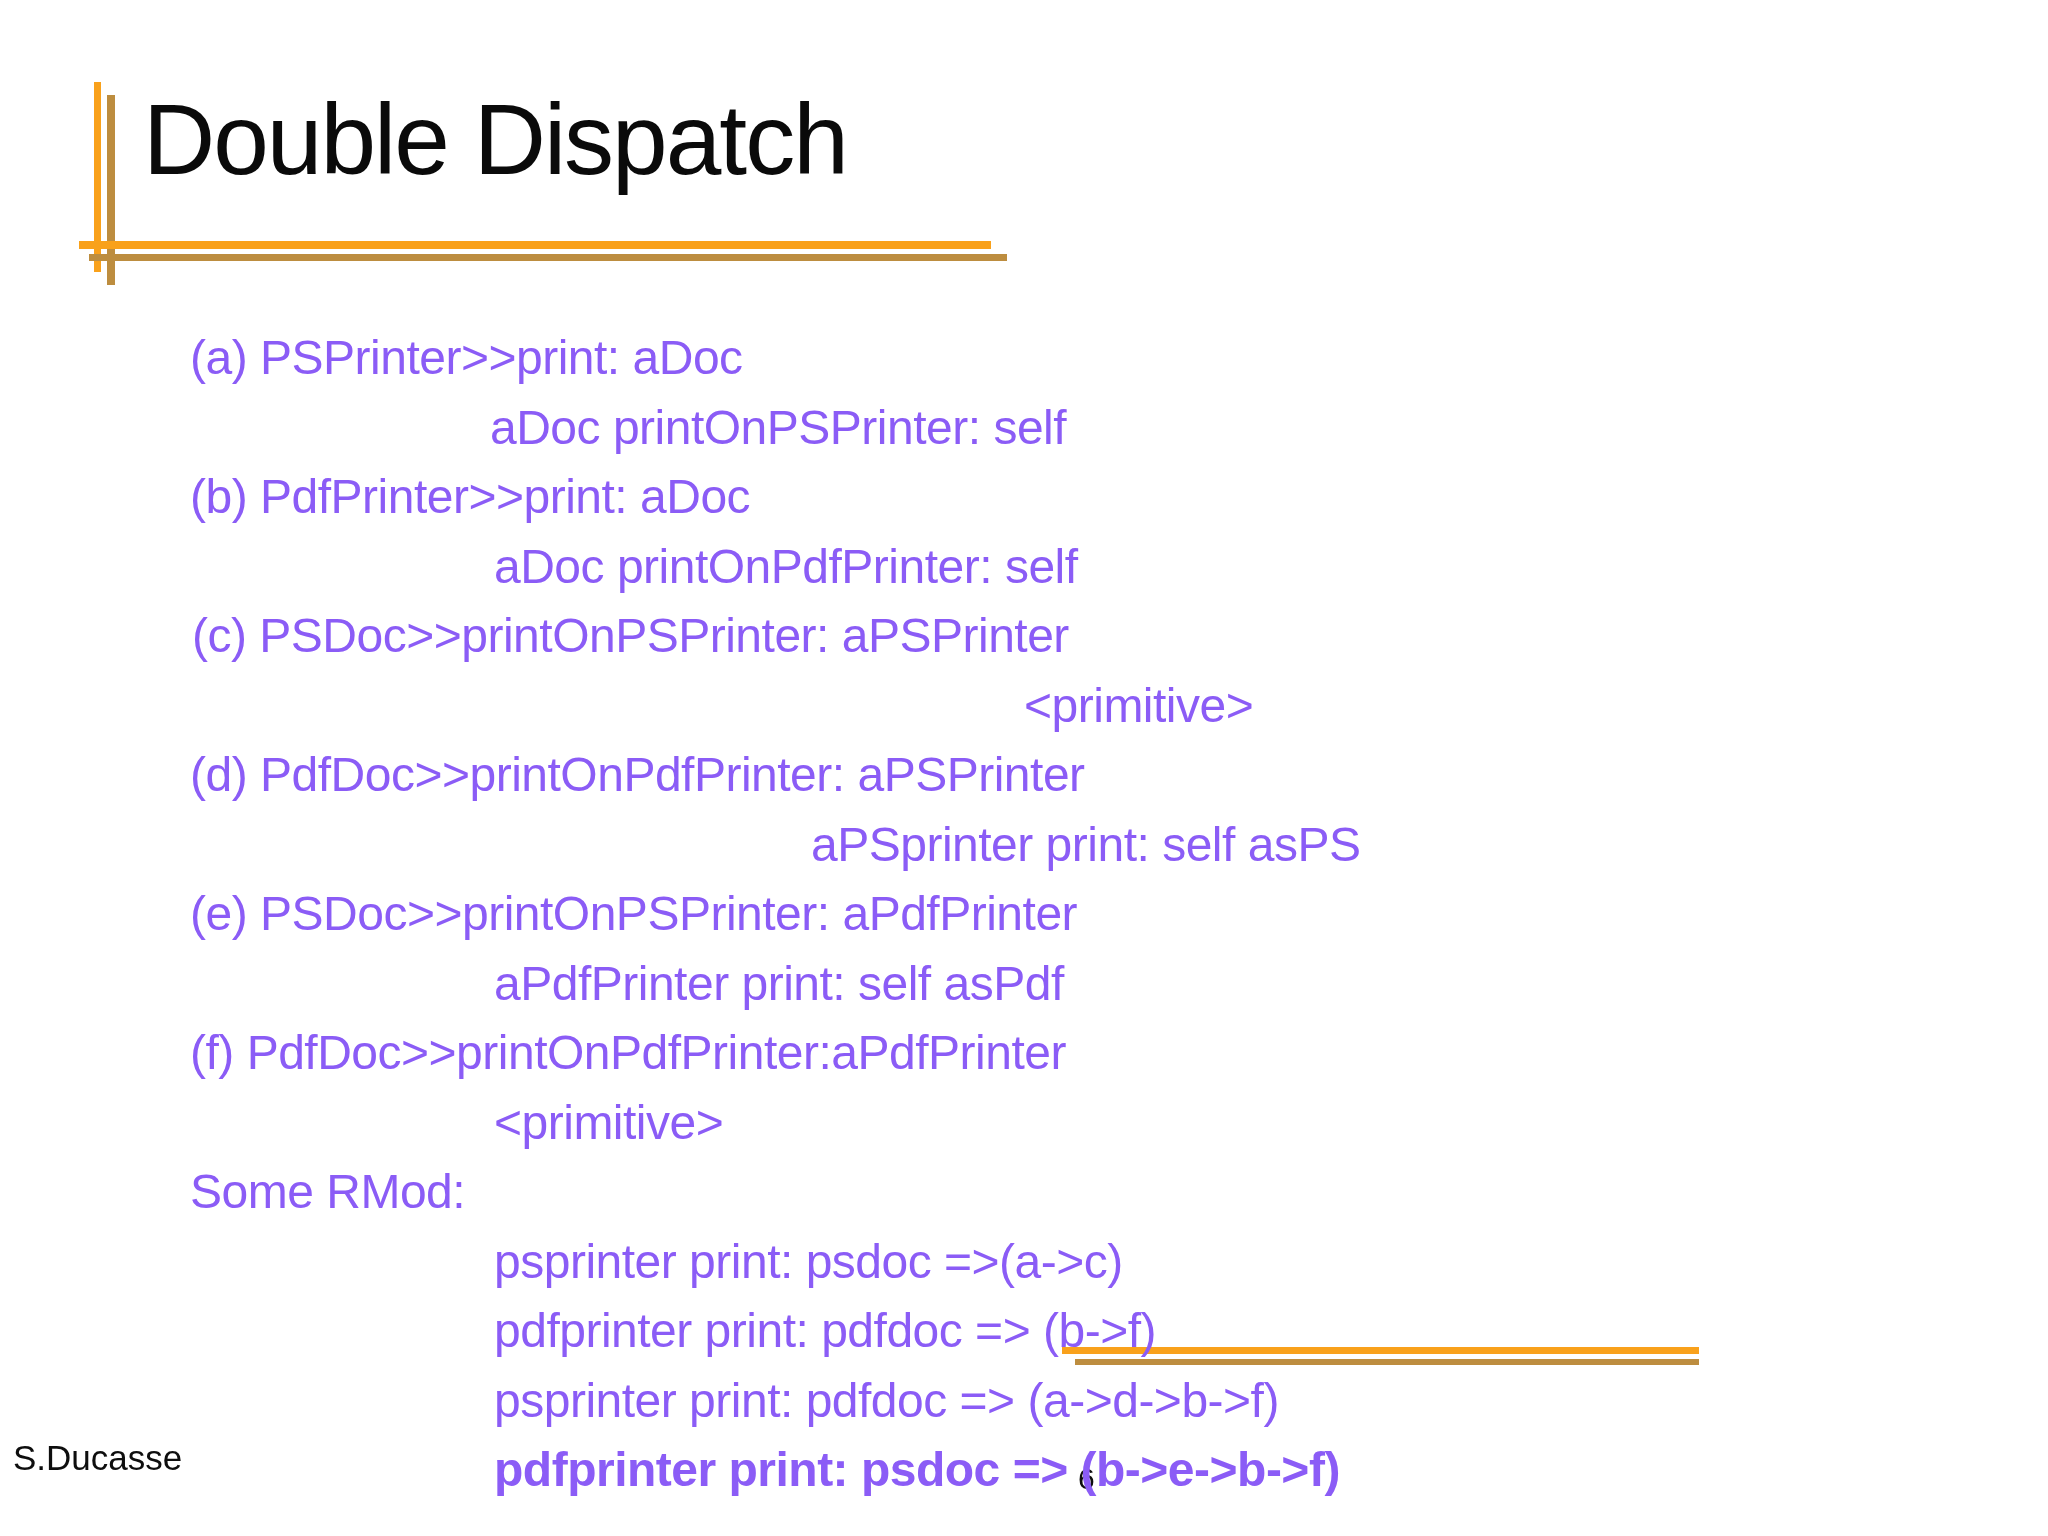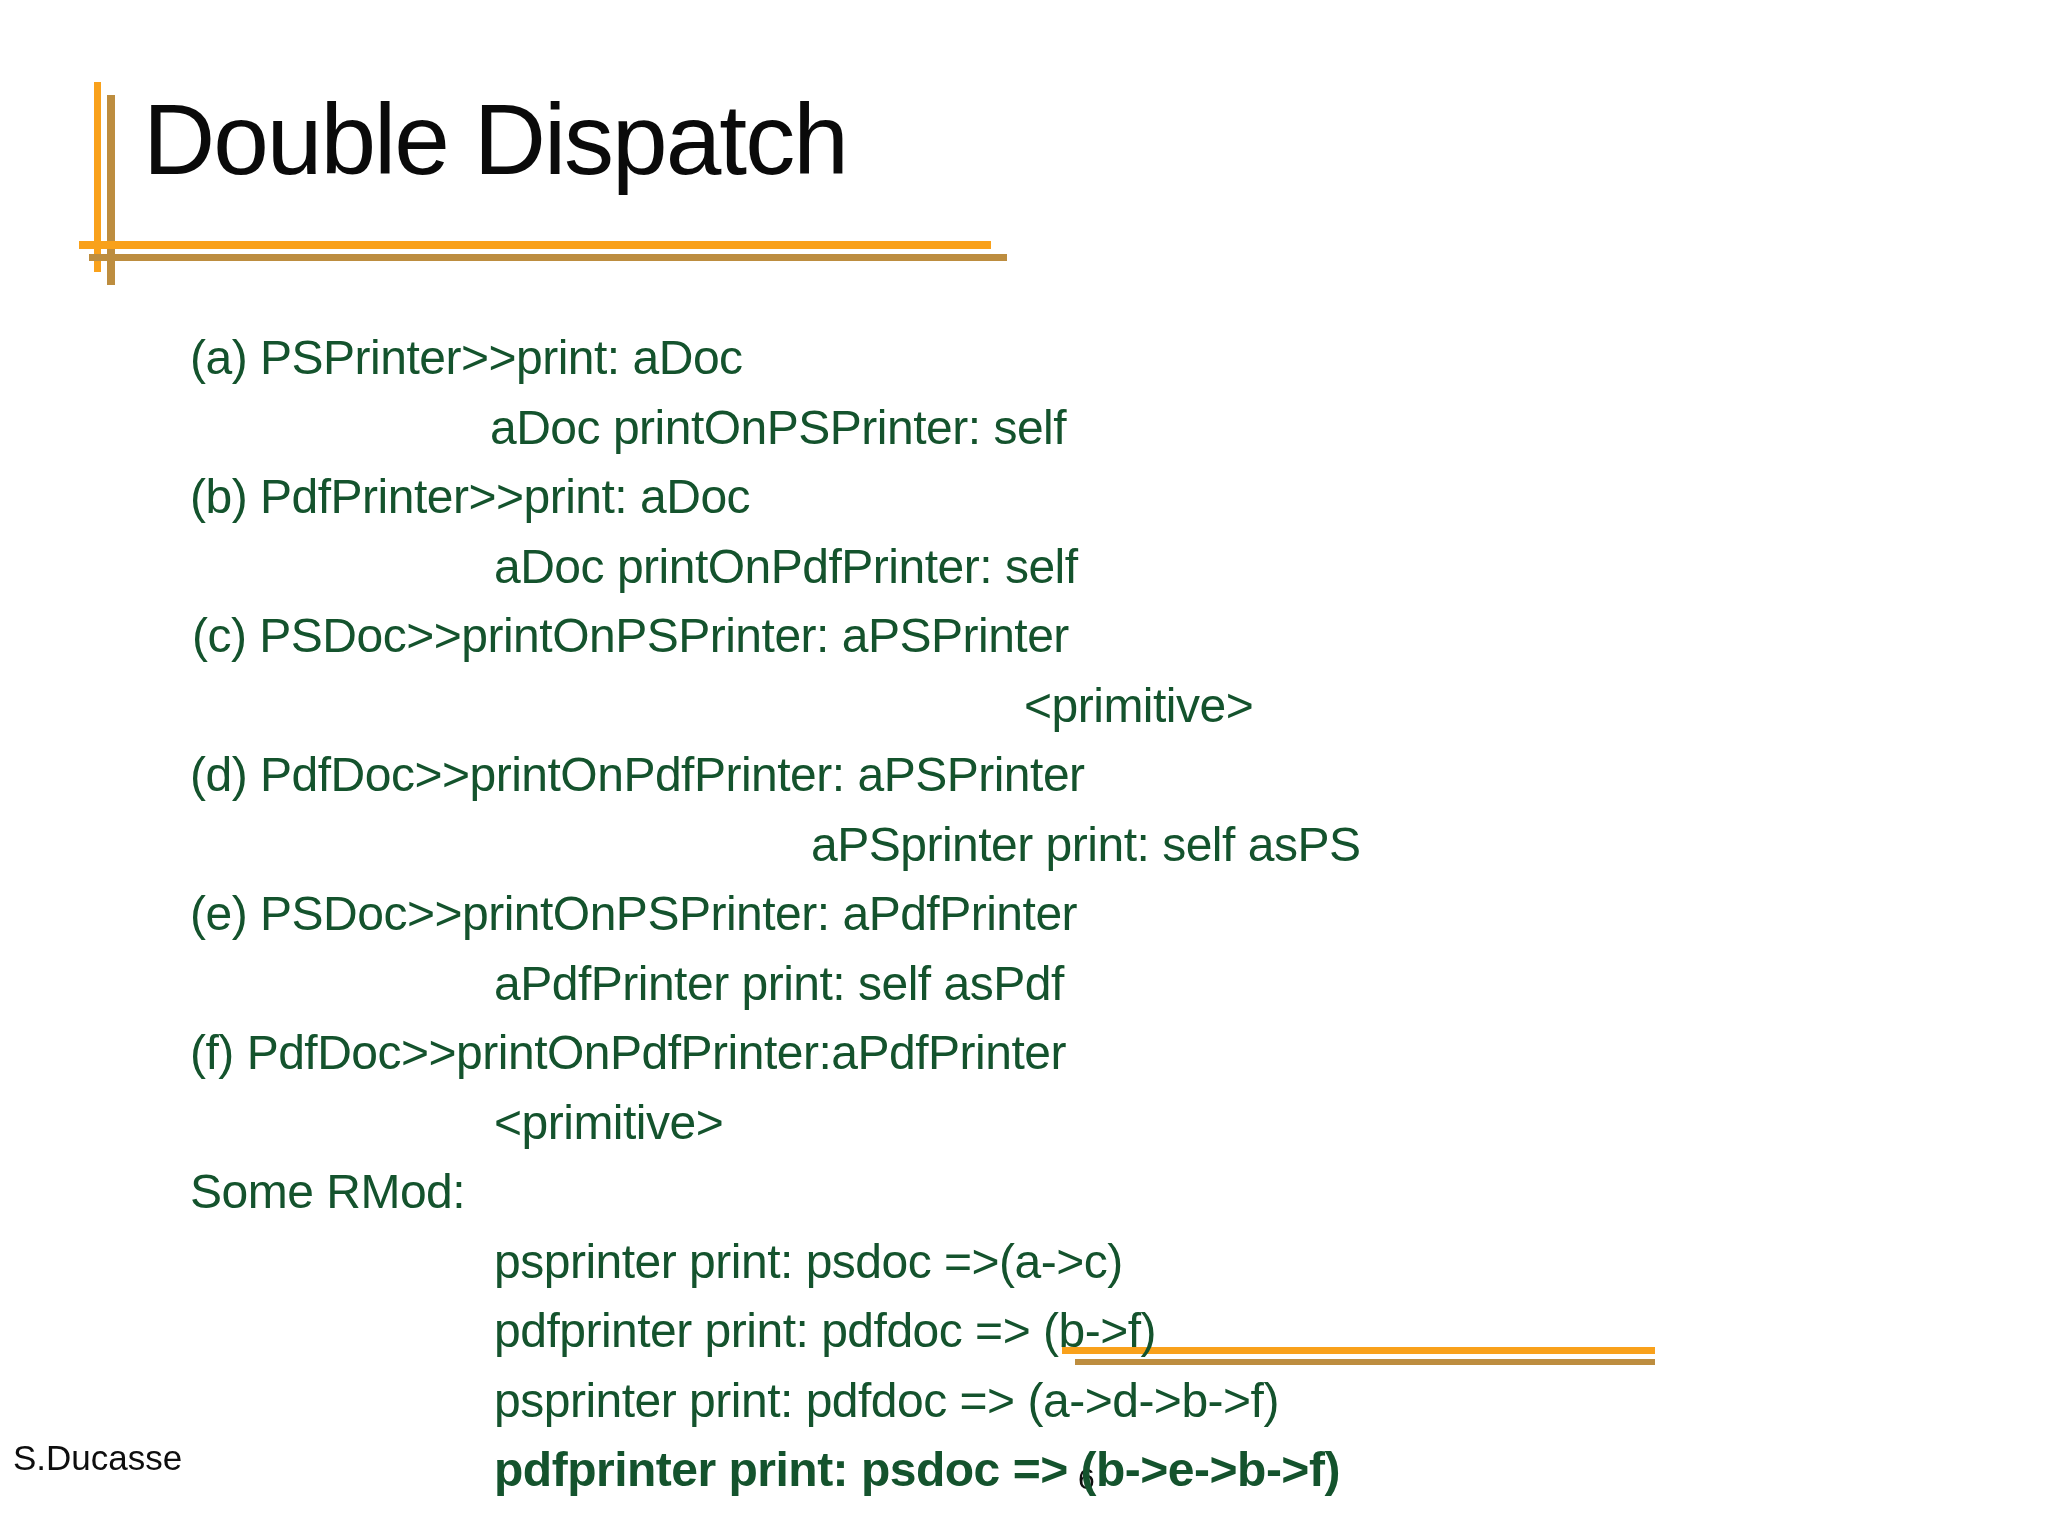--- a/index.html
+++ b/index.html
@@ -4,20 +4,21 @@
 <style>
   html, body { margin: 0; padding: 0; background: #ffffff; }
   .slide {
     position: relative;
     width: 1655px;
     height: 1536px;
     background: #ffffff;
     overflow: hidden;
     font-family: "Liberation Sans", sans-serif;
     color: #0e0e0e;
+    padding-left: 44px;
   }
 
   
   .title {
     position: absolute;
     left: 143px;
     top: 72px;
     margin: 0;
     font-size: 100px;
     font-weight: 400;
@@ -39,21 +40,21 @@
   .b-v-bright { left: 1926px; top: 1192px; width: 6px;  height: 175px; background: #f9a11b; }
   .b-v-dark   { left: 1937px; top: 1203px; width: 7px;  height: 176px; background: #bd8d3f; }
 
   
   .code-line {
     position: absolute;
     font-size: 48px;
     letter-spacing: -0.5px;
     line-height: 56px;
     white-space: nowrap;
-    color: #14532d;
+    color: #8b5cf6;
     z-index: 3;
   }
 
   
   .logo { position: absolute; left: 1836px; top: 48px; width: 205px; height: 195px; }
   .logo * { position: absolute; box-sizing: border-box; }
   .logo-gray-rect  { left: 96px; top: 30px; width: 81px;  height: 154px; background: #ffffff; border: 2px solid #c6c6c6; }
   .logo-blue-square{ left: 3px;  top: 5px;  width: 127px; height: 123px; background: #ffffff; border: 2px solid #5b9bd5; }
   .circle { border-radius: 50%; width: 42px; height: 42px; }
   .circle.yellow { background: #f2c637; border: 2px solid #e0b123; }

